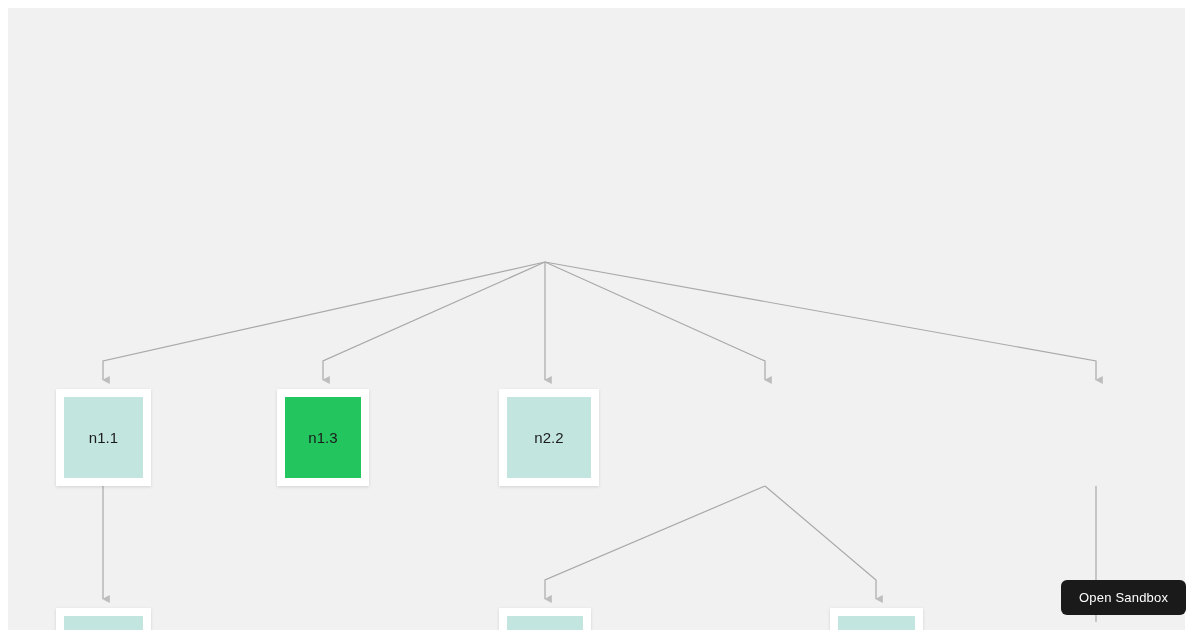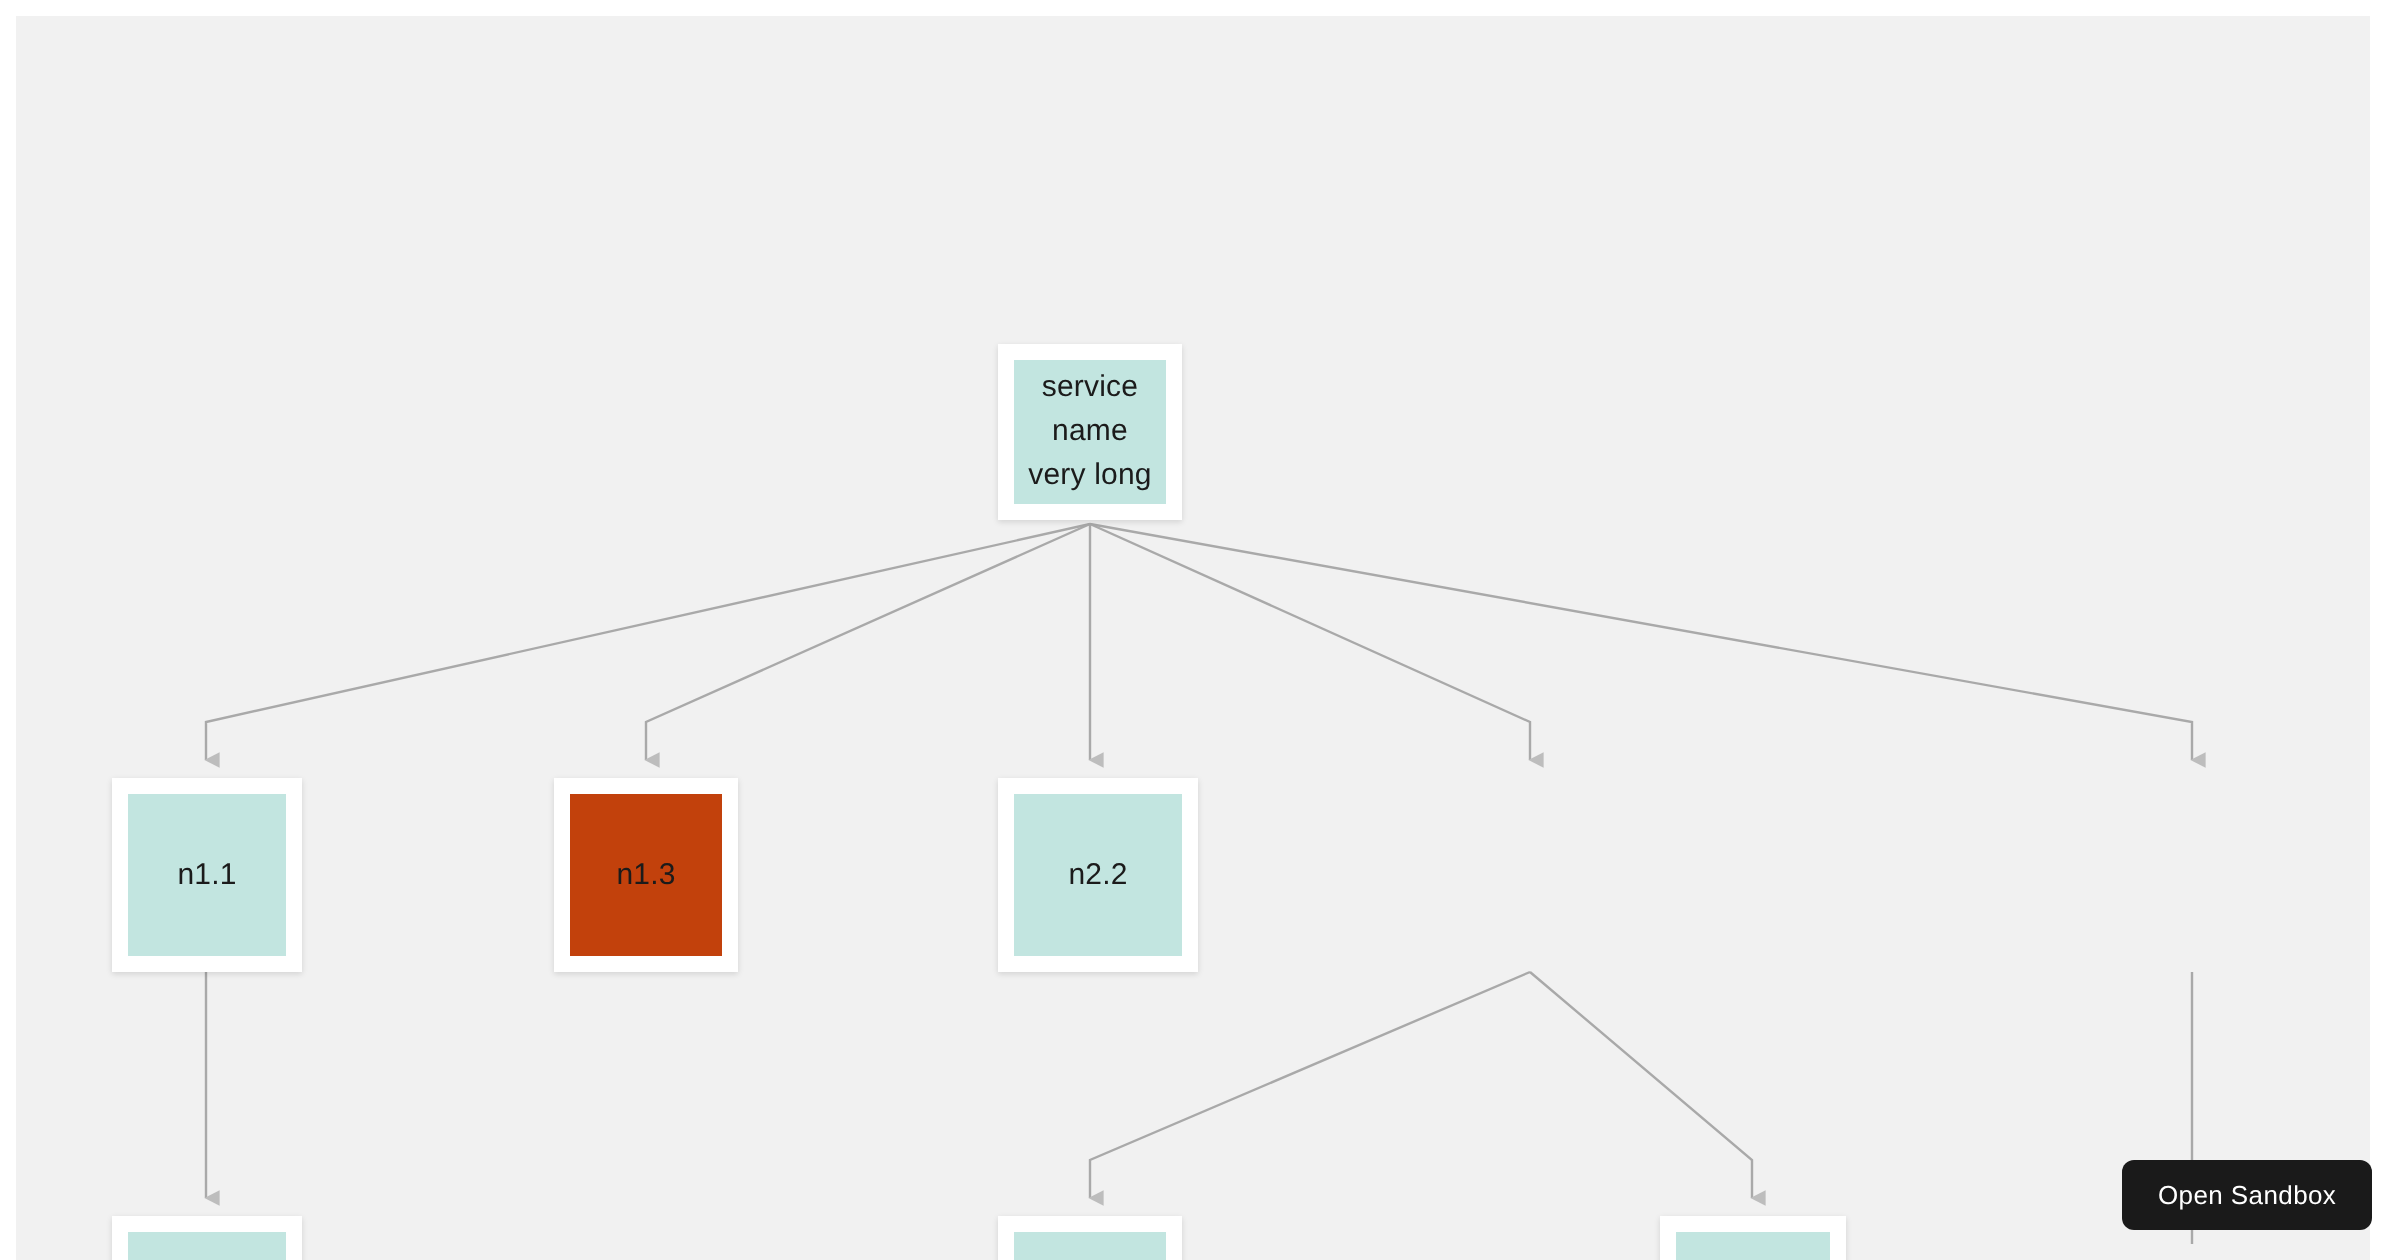--- a/index.html
+++ b/index.html
@@ -57,21 +57,21 @@
     font-size: 15px;
     line-height: 1.45;
     color: #1b1b1b;
     letter-spacing: 0.1px;
     word-break: break-word;
     padding: 2px 4px;
     box-sizing: border-box;
   }
 
   .node-inner.teal { background: #c2e5e0; }
-  .node-inner.pink { background: #c2410c; }
+  .node-inner.pink { background: #22c55e; }
 
   #sandbox-badge {
     position: absolute;
     background: #1a1a1a;
     color: #ffffff;
     font-size: 13px;
     line-height: 1;
     padding: 11px 18px;
     border-radius: 6px;
     white-space: nowrap;
@@ -101,23 +101,20 @@
         <path d="M537,254 L1088,353 L1088,372"></path>
 
         <path d="M95,478 L95,591"></path>
         <path d="M757,478 L537,572 L537,591"></path>
         <path d="M757,478 L868,572 L868,591"></path>
       </g>
 
       <path d="M1088,478 L1088,614" stroke="#a9a9a9" stroke-width="1.2" fill="none"></path>
     </svg>
 
-    <div class="node" style="left:491px; top:164px; width:92px; height:88px;">
-      <div class="node-inner teal">service name very long</div>
-    </div>
 
     <div class="node" style="left:48px; top:381px; width:95px; height:97px;">
       <div class="node-inner teal">n1.1</div>
     </div>
 
     <div class="node" style="left:269px; top:381px; width:92px; height:97px;">
       <div class="node-inner pink">n1.3</div>
     </div>
 
     <div class="node" style="left:491px; top:381px; width:100px; height:97px;">

